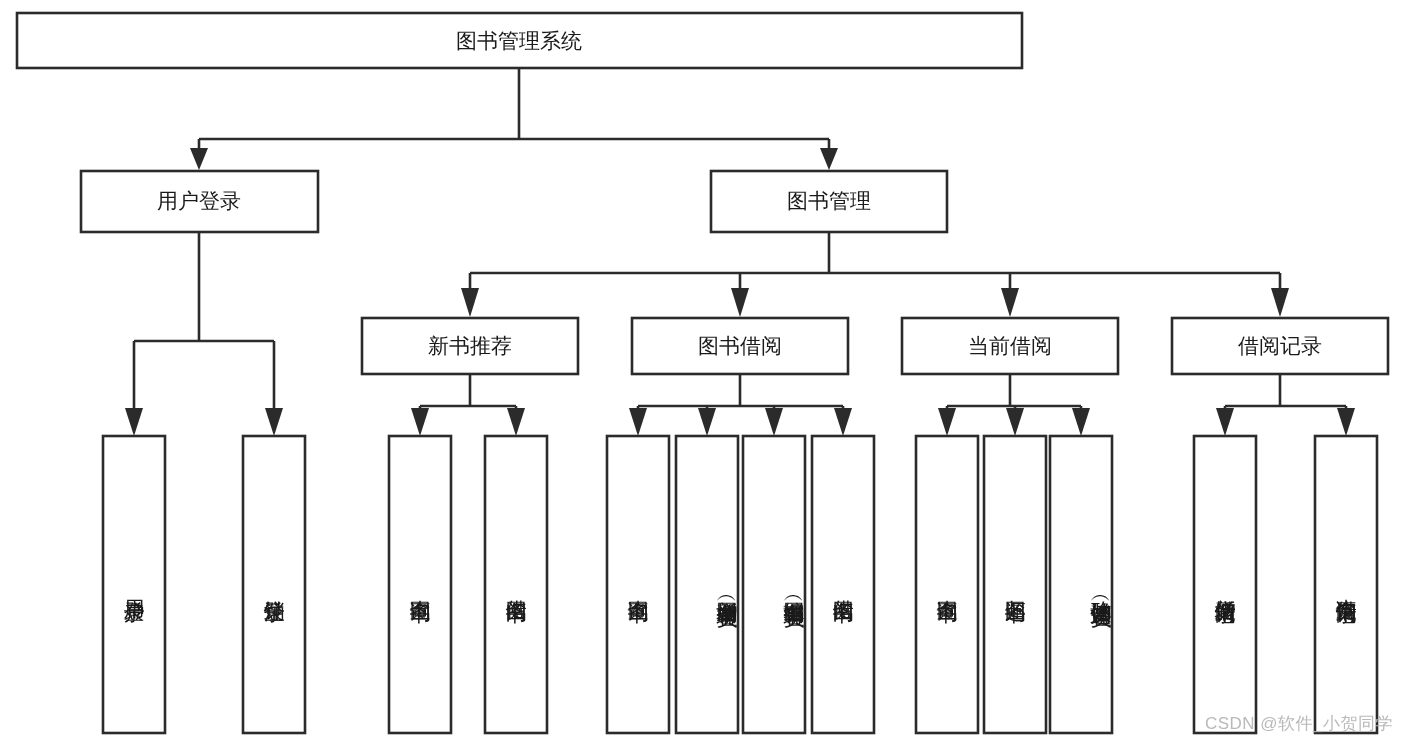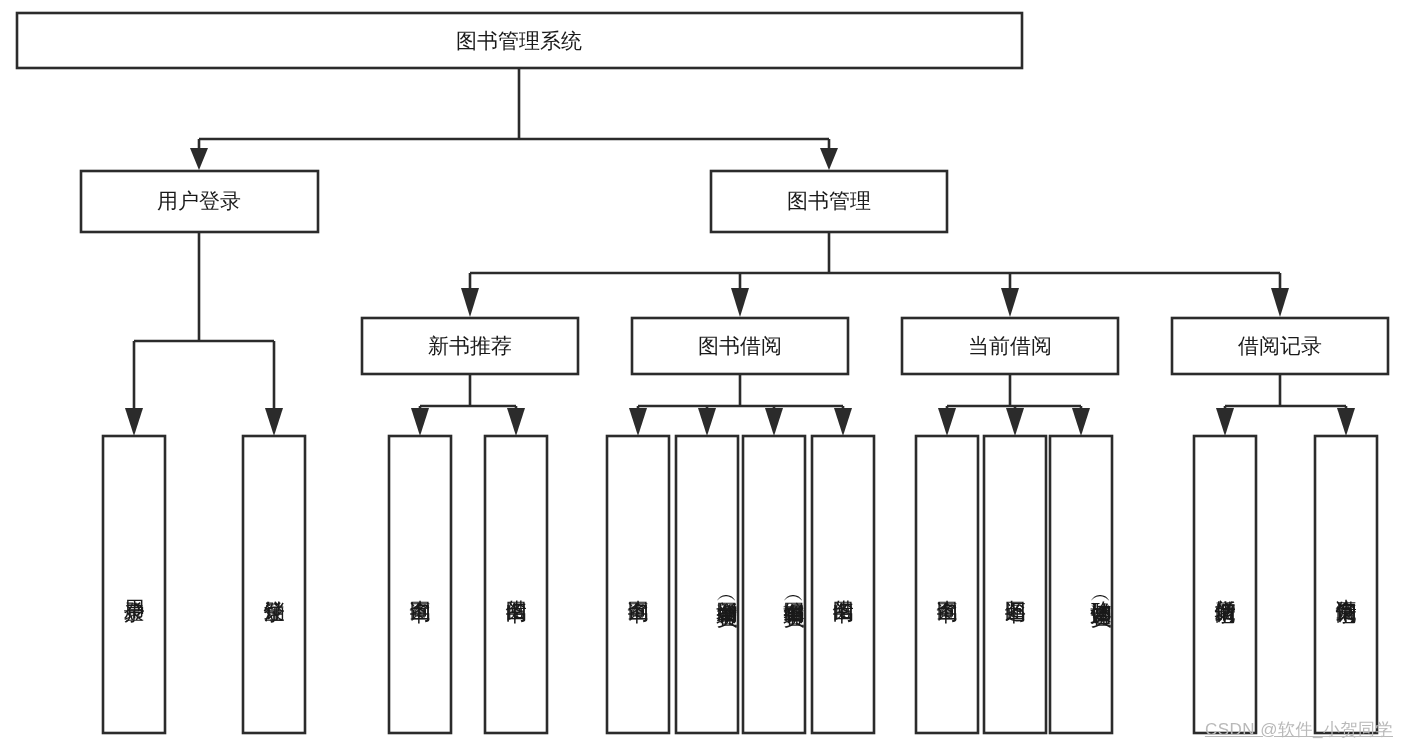--- a/index.html
+++ b/index.html
@@ -54,27 +54,26 @@
     letter-spacing: 1px;
     display: flex;
     align-items: center;
     justify-content: center;
     white-space: nowrap;
     pointer-events: none;
   }
   .watermark {
     position: absolute;
     right: 12px;
-    bottom: 6px;
+    bottom: 12px;
     font-family: "Liberation Sans", "DejaVu Sans", sans-serif;
     font-size: 17px;
     color: #b9b9b9;
     letter-spacing: 0.5px;
     white-space: nowrap;
-    text-decoration: underline;
   }
 </style>
 </head>
 <body>
 
 <div id="diagram-root">
 
   <svg width="1405" height="747" viewBox="0 0 1405 747">
 
     <g>

